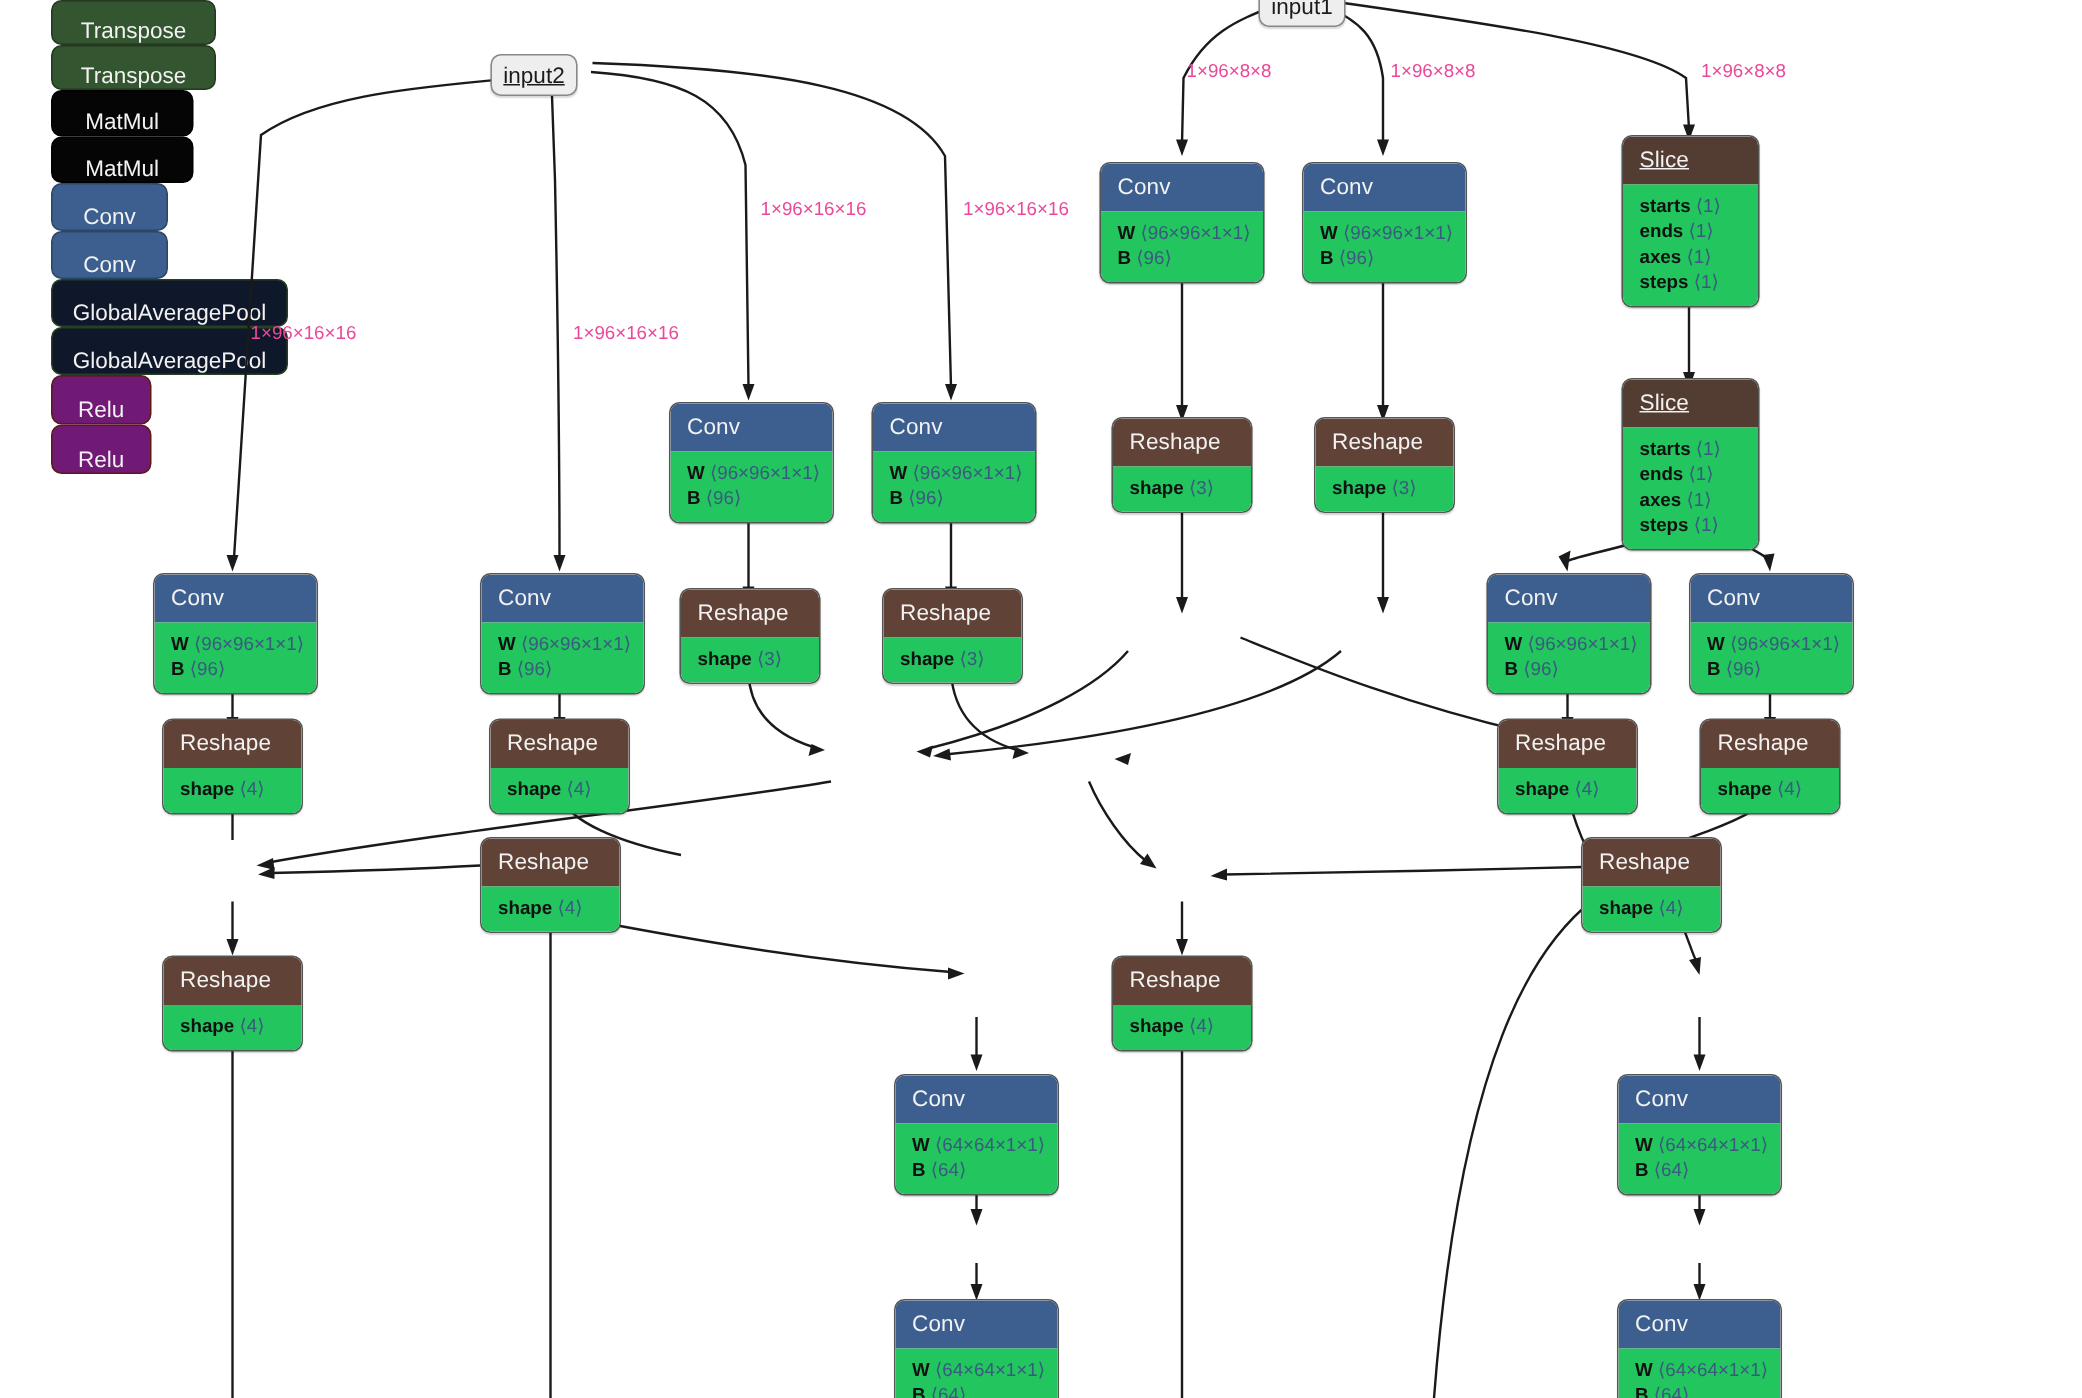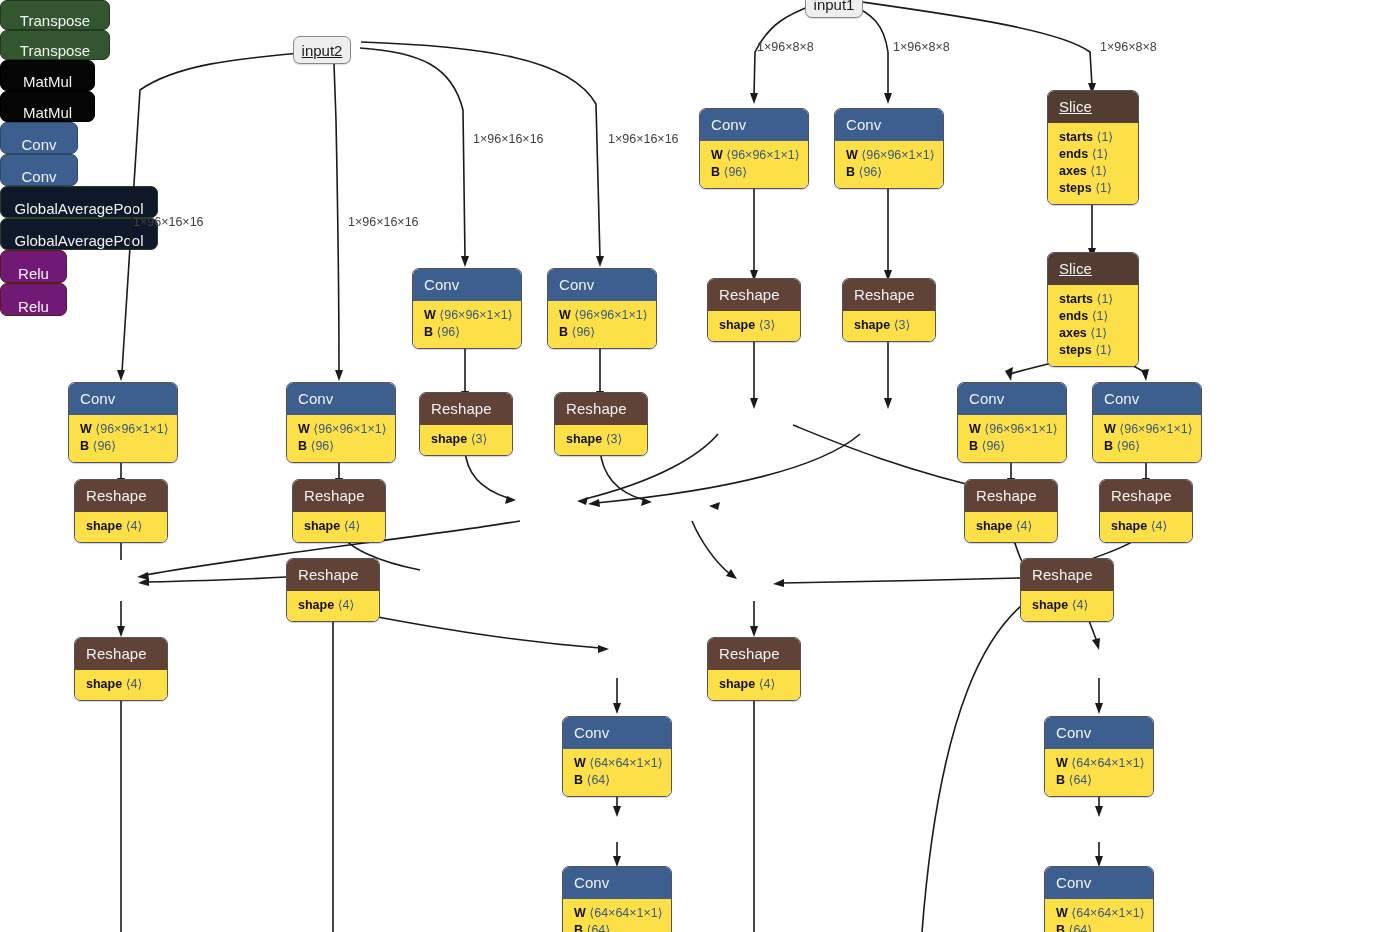--- a/index.html
+++ b/index.html
@@ -1,30 +1,30 @@
 <!DOCTYPE html>
 <html><head>
 <meta charset="utf-8">
 <style>
   html,body{margin:0;padding:0;background:#fff;}
   body{
     width:1388px;height:932px;overflow:hidden;position:relative;
     font-family:"Liberation Sans","DejaVu Sans",sans-serif;
     -webkit-font-smoothing:antialiased;
   }
-  #canvas{position:absolute;inset:0;width:1264px;height:932px;}
+  #canvas{position:absolute;inset:0;width:1264px;height:932px;margin-left:34px;}
   svg#edges{position:absolute;left:0;top:0;width:1388px;height:932px;pointer-events:none;}
   svg#edges path{fill:none;stroke:#1a1a1a;stroke-width:1.6;}
   svg#edges .head{fill:#1a1a1a;stroke:none;}
 
   .node{position:absolute;box-sizing:border-box;border-radius:7px;
         border:1px solid #555;background:#fff;overflow:hidden;
         box-shadow:0 1px 1px rgba(0,0,0,.18);}
   .node .hdr{font-size:15px;line-height:1;padding:8px 11px 9px 11px;color:#f2f2f2;letter-spacing:.1px;}
-  .node .body{background:#fde047;padding:6px 11px 7px 11px;}
+  .node .body{background:#22c55e;padding:6px 11px 7px 11px;}
   .attr{font-size:12.5px;line-height:17px;color:#111;white-space:nowrap;}
   .attr b{font-weight:bold;color:#111;}
   .attr .val{color:#3a5a80;font-weight:normal;}
 
   
   .solo{border-radius:7px;display:flex;align-items:flex-end;justify-content:center;
         color:#f2f2f2;font-size:15px;padding:0 12px;border:1px solid #444;}
 
   .t-conv  .hdr{background:#3c5f8f;}
   .t-conv        {border-color:#2c4straight;}
@@ -34,21 +34,21 @@
   .solo.t-transpose {background:#33552f;border-color:#24391f;}
   .solo.t-gap       {background:#0f172a;border-color:#27401f;}
   .solo.t-relu      {background:#701a75;border-color:#5b1b17;}
   .solo.t-matmul    {background:#050505;border-color:#000;}
 
   .io-node{position:absolute;box-sizing:border-box;background:#eeeeee;border:1px solid #888;
            border-radius:7px;display:flex;align-items:center;justify-content:center;
            color:#1b1b1b;font-size:15px;padding:0 12px;
            box-shadow:0 1px 1px rgba(0,0,0,.15);}
 
-  .elabel{position:absolute;font-size:12.5px;color:#404040;white-space:nowrap;}
+  .elabel{position:absolute;font-size:12.5px;color:#ec4899;white-space:nowrap;}
 </style>
 </head>
 <body>
 
 <div id="canvas">
 
   <svg id="edges" viewBox="0 0 1388 932">
     <defs></defs>
 
     <path d="M815,4 C790,14 770,22 755,52 L754,96"></path>

